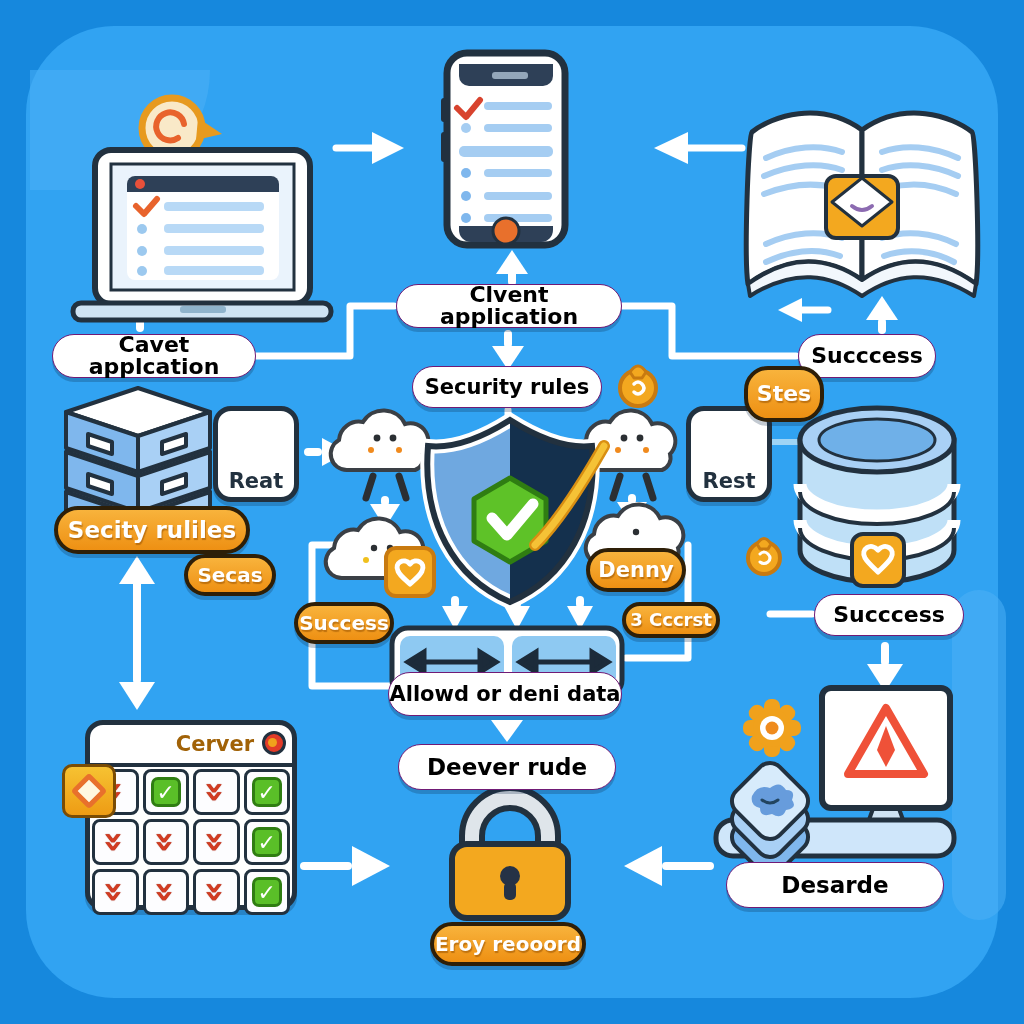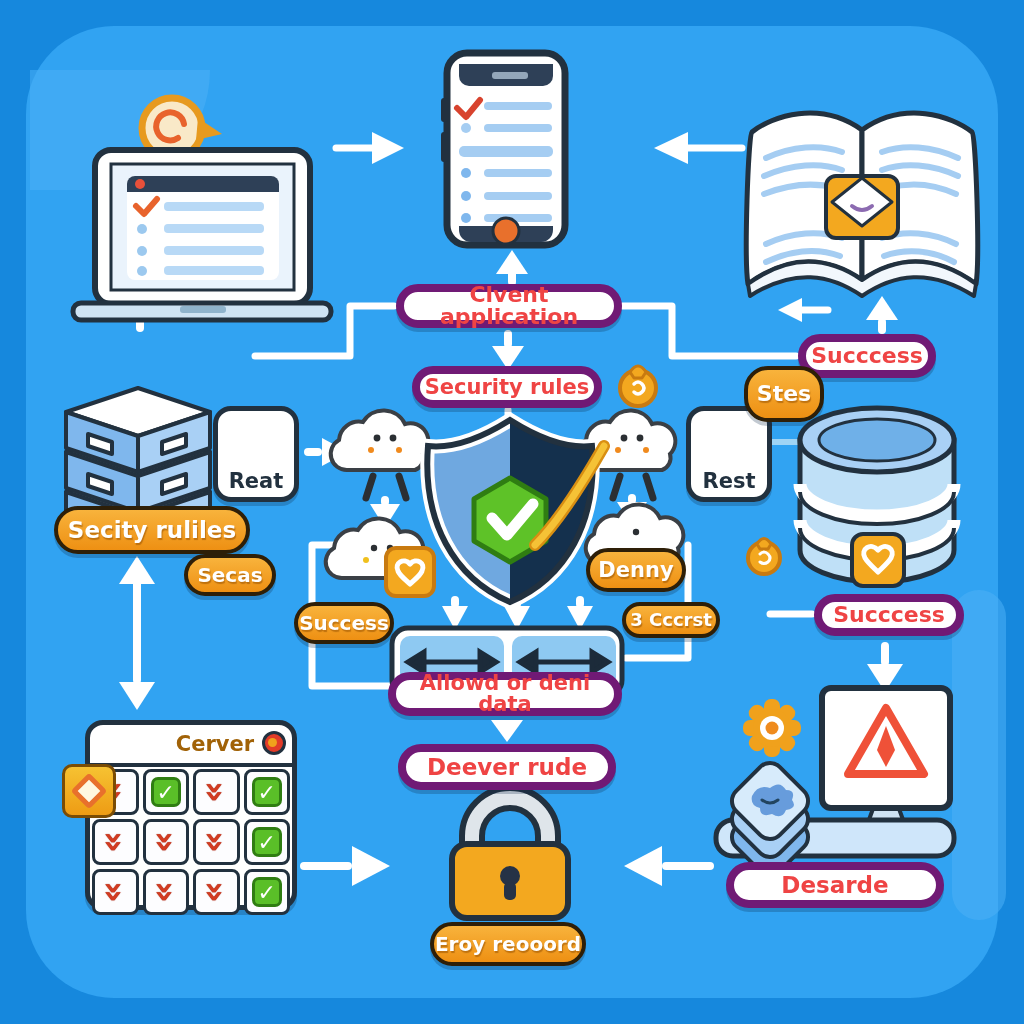--- a/index.html
+++ b/index.html
@@ -4,21 +4,21 @@
 <style>
   html,body{margin:0;padding:0;background:#1688dd;width:1024px;height:1024px;overflow:hidden;
     font-family:"DejaVu Sans","Liberation Sans",sans-serif;}
   #stage{position:absolute;inset:0;width:1024px;height:1024px;}
   #panel{position:absolute;left:26px;top:26px;width:972px;height:972px;border-radius:88px;
     background:#31a3f2;}
   .deco{position:absolute;background:#4db0f5;opacity:.55;border-radius:40px;}
   svg.layer{position:absolute;left:0;top:0;z-index:3;}
   .lbl{position:absolute;z-index:5;display:flex;align-items:center;justify-content:center;
     text-align:center;box-sizing:border-box;line-height:1;}
-  .pill{background:#ffffff;border:8px solid #701a75;border-radius:28px;color:#ef4444;
+  .pill{background:#ffffff;border:1px solid #701a75;border-radius:28px;color:#000000;
     font-weight:bold;box-shadow:0 4px 0 rgba(10,40,70,.25);}
   .badge{background:linear-gradient(180deg,#f8b33c 0%,#ee9013 100%);border:4px solid #2e1f08;
     border-radius:24px;color:#ffffff;font-weight:bold;box-shadow:0 4px 0 rgba(10,40,70,.25);
     text-shadow:1px 2px 1px rgba(150,80,0,.55);}
   .iconcard{position:absolute;z-index:4;background:#ffffff;border:5px solid #22313f;border-radius:18px;
     box-sizing:border-box;display:flex;flex-direction:column;align-items:center;justify-content:center;
     gap:2px;box-shadow:0 4px 0 rgba(10,40,70,.25);}
   .iconcard .txt{font-weight:bold;color:#22313f;font-size:21px;}
   
   #gridcard{position:absolute;left:85px;top:720px;width:212px;height:190px;z-index:4;
@@ -377,20 +377,21 @@
 
   <div class="iconcard" style="left:213px;top:406px;width:86px;height:96px;">
     <div style="height:52px;"></div>
     <div class="txt">Reat</div>
   </div>
   <div class="iconcard" style="left:686px;top:406px;width:86px;height:96px;">
     <div style="height:52px;"></div>
     <div class="txt">Rest</div>
   </div>
 
+  <div class="lbl pill" style="left:52px;top:334px;width:204px;height:44px;font-size:22px;">Cavet applcation</div>
   <div class="lbl pill" style="left:396px;top:284px;width:226px;height:44px;font-size:22px;">Clvent application</div>
   <div class="lbl pill" style="left:412px;top:366px;width:190px;height:42px;font-size:21px;">Security rules</div>
   <div class="lbl pill" style="left:798px;top:334px;width:138px;height:44px;font-size:22px;">Succcess</div>
   <div class="lbl badge" style="left:744px;top:366px;width:80px;height:56px;font-size:22px;text-align:center;">Stes</div>
   <div class="lbl badge" style="left:54px;top:506px;width:196px;height:48px;font-size:23px;">Secity ruliles</div>
   <div class="lbl badge" style="left:184px;top:554px;width:92px;height:42px;font-size:20px;">Secas</div>
   <div class="lbl badge" style="left:294px;top:602px;width:100px;height:42px;font-size:20px;">Success</div>
   <div class="lbl badge" style="left:586px;top:548px;width:100px;height:44px;font-size:21px;">Denny</div>
   <div class="lbl badge" style="left:622px;top:602px;width:98px;height:36px;font-size:18px;">3 Cccrst</div>
   <div class="lbl pill" style="left:814px;top:594px;width:150px;height:42px;font-size:22px;">Succcess</div>

